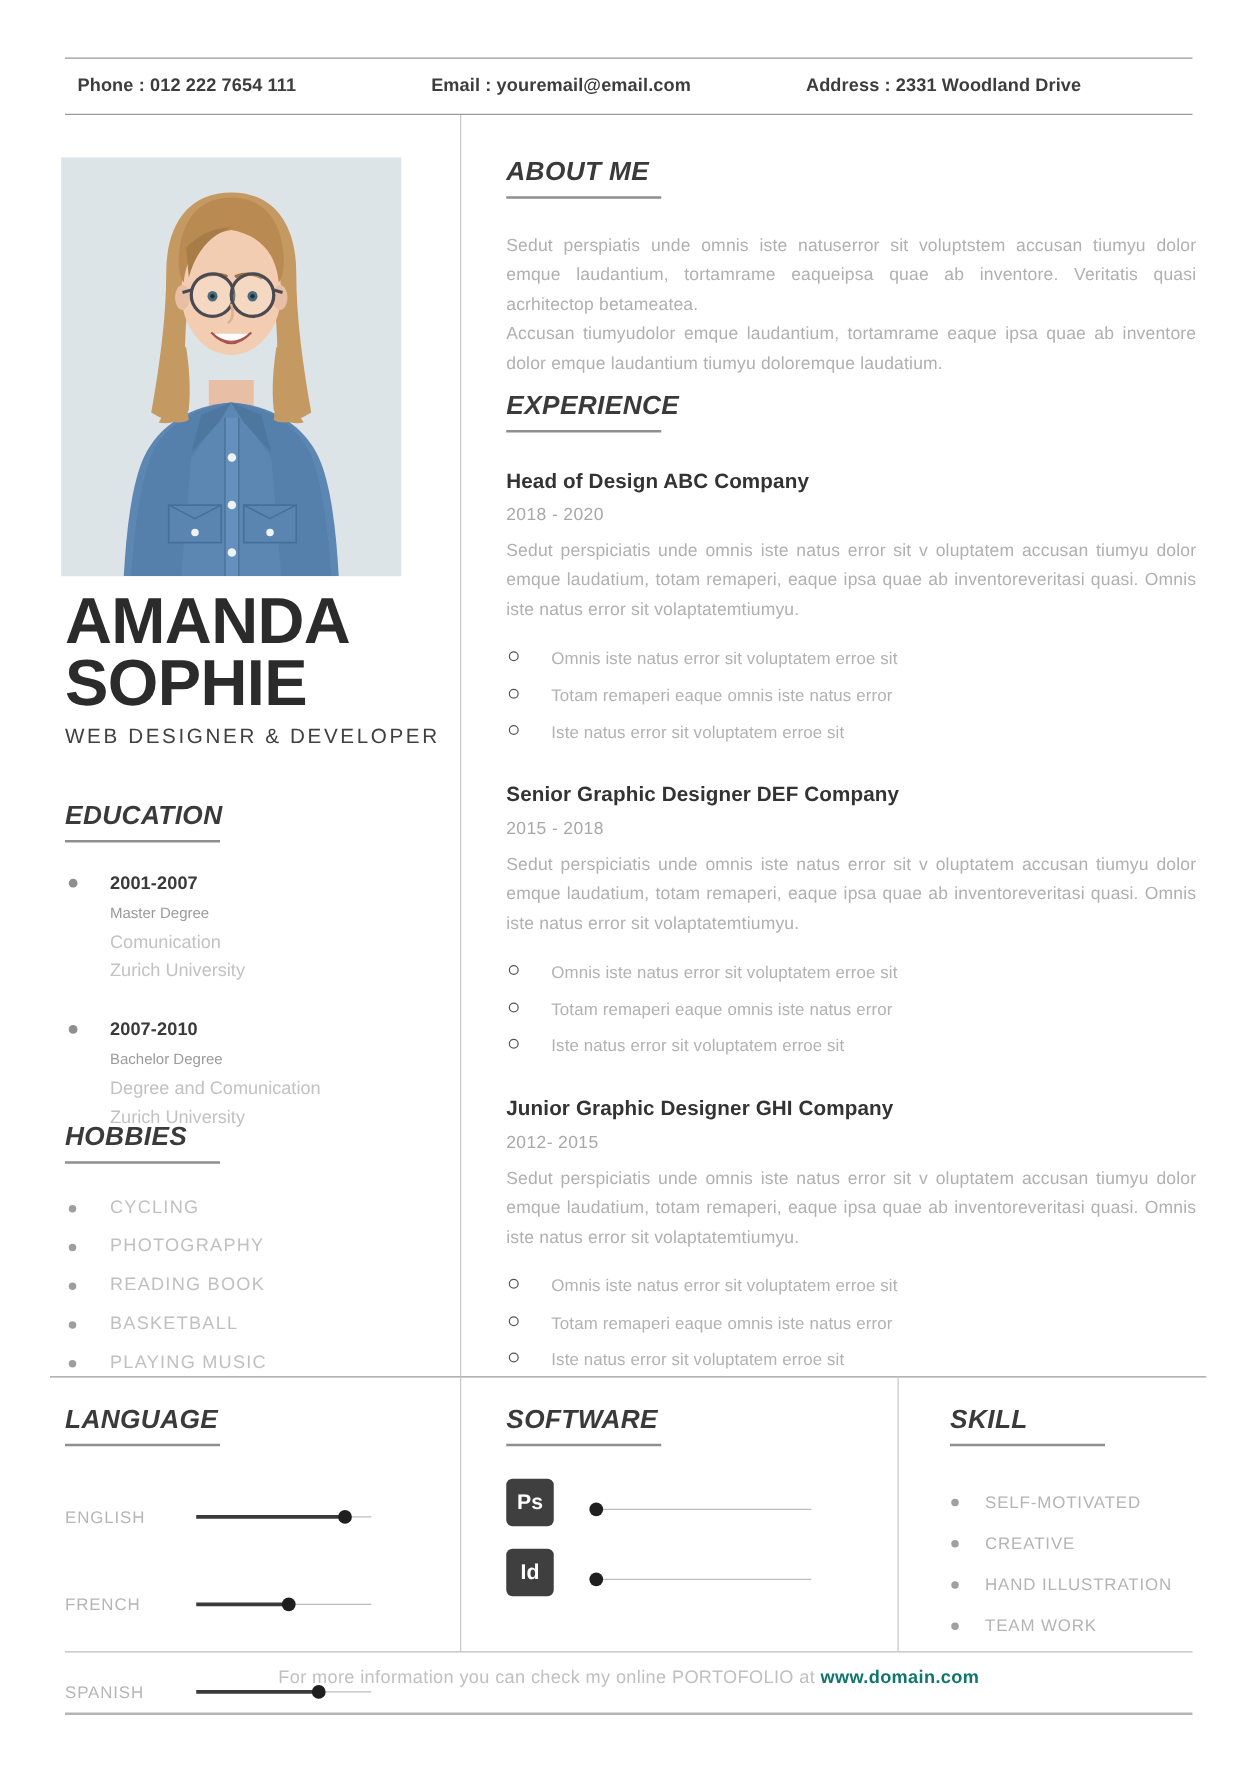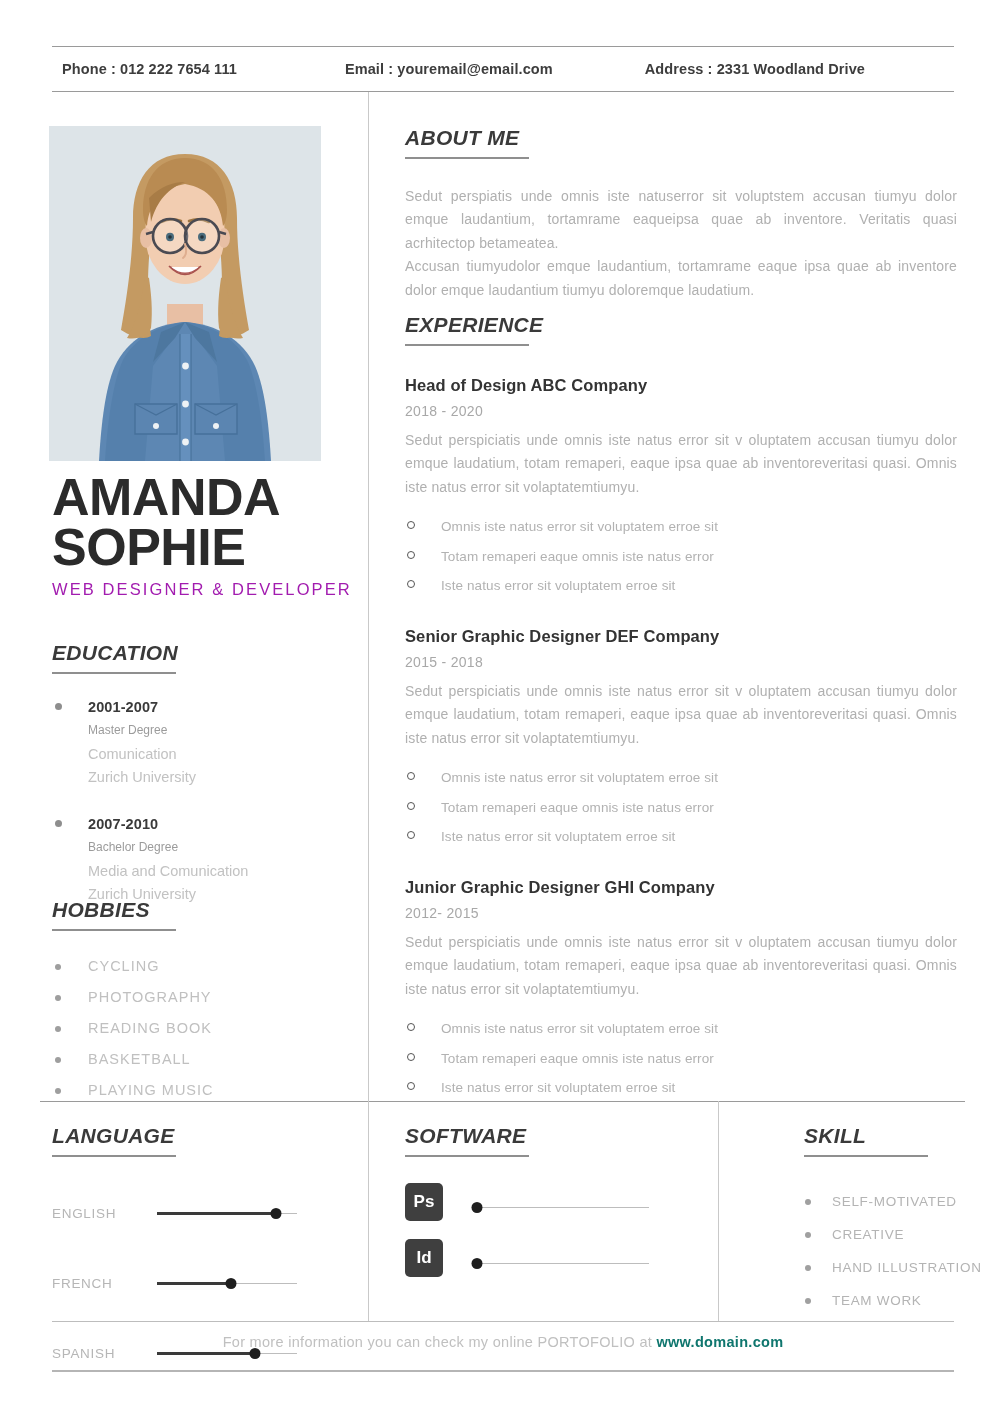--- a/index.html
+++ b/index.html
@@ -99,21 +99,21 @@
   .name-line {
     font-size: 52px;
     font-weight: bold;
     color: #2b2b2b;
     line-height: 50px;
     letter-spacing: -0.5px;
   }
   .job-title {
     margin-top: 8px;
     font-size: 16.5px;
-    color: #a21caf;
+    color: #404040;
     letter-spacing: 2.1px;
     font-weight: normal;
   }
 
   
   .sec-head {
     font-size: 21px;
     font-style: italic;
     font-weight: bold;
     color: #3a3a3a;
@@ -245,21 +245,21 @@
     left: 52px; top: 1124px;
     width: 300px;
   }
   .software {
     position: absolute;
     left: 405px; top: 1124px;
     width: 300px;
   }
   .skill {
     position: absolute;
-    left: 804px; top: 1124px;
+    left: 760px; top: 1124px;
     width: 200px;
   }
 
   .lang-list { margin-top: 28px; }
   .lang-row {
     display: flex;
     align-items: center;
     height: 26px;
     margin-bottom: 22px;
     margin-top: 44px;
@@ -449,21 +449,21 @@
         <span class="dot"></span>
         <div class="edu-years">2001-2007</div>
         <div class="edu-degree">Master Degree</div>
         <div class="edu-field">Comunication</div>
         <div class="edu-school">Zurich University</div>
       </div>
       <div class="edu-entry">
         <span class="dot"></span>
         <div class="edu-years">2007-2010</div>
         <div class="edu-degree">Bachelor Degree</div>
-        <div class="edu-field">Media and Comunication</div>
+        <div class="edu-field">Degree and Comunication</div>
         <div class="edu-school">Zurich University</div>
       </div>
     </div>
   </div>
 
   <div class="hobbies">
     <div class="sec-head">HOBBIES</div>
     <div class="sec-head-underline"></div>
     <div class="hob-list">
       <div class="hob-item">

